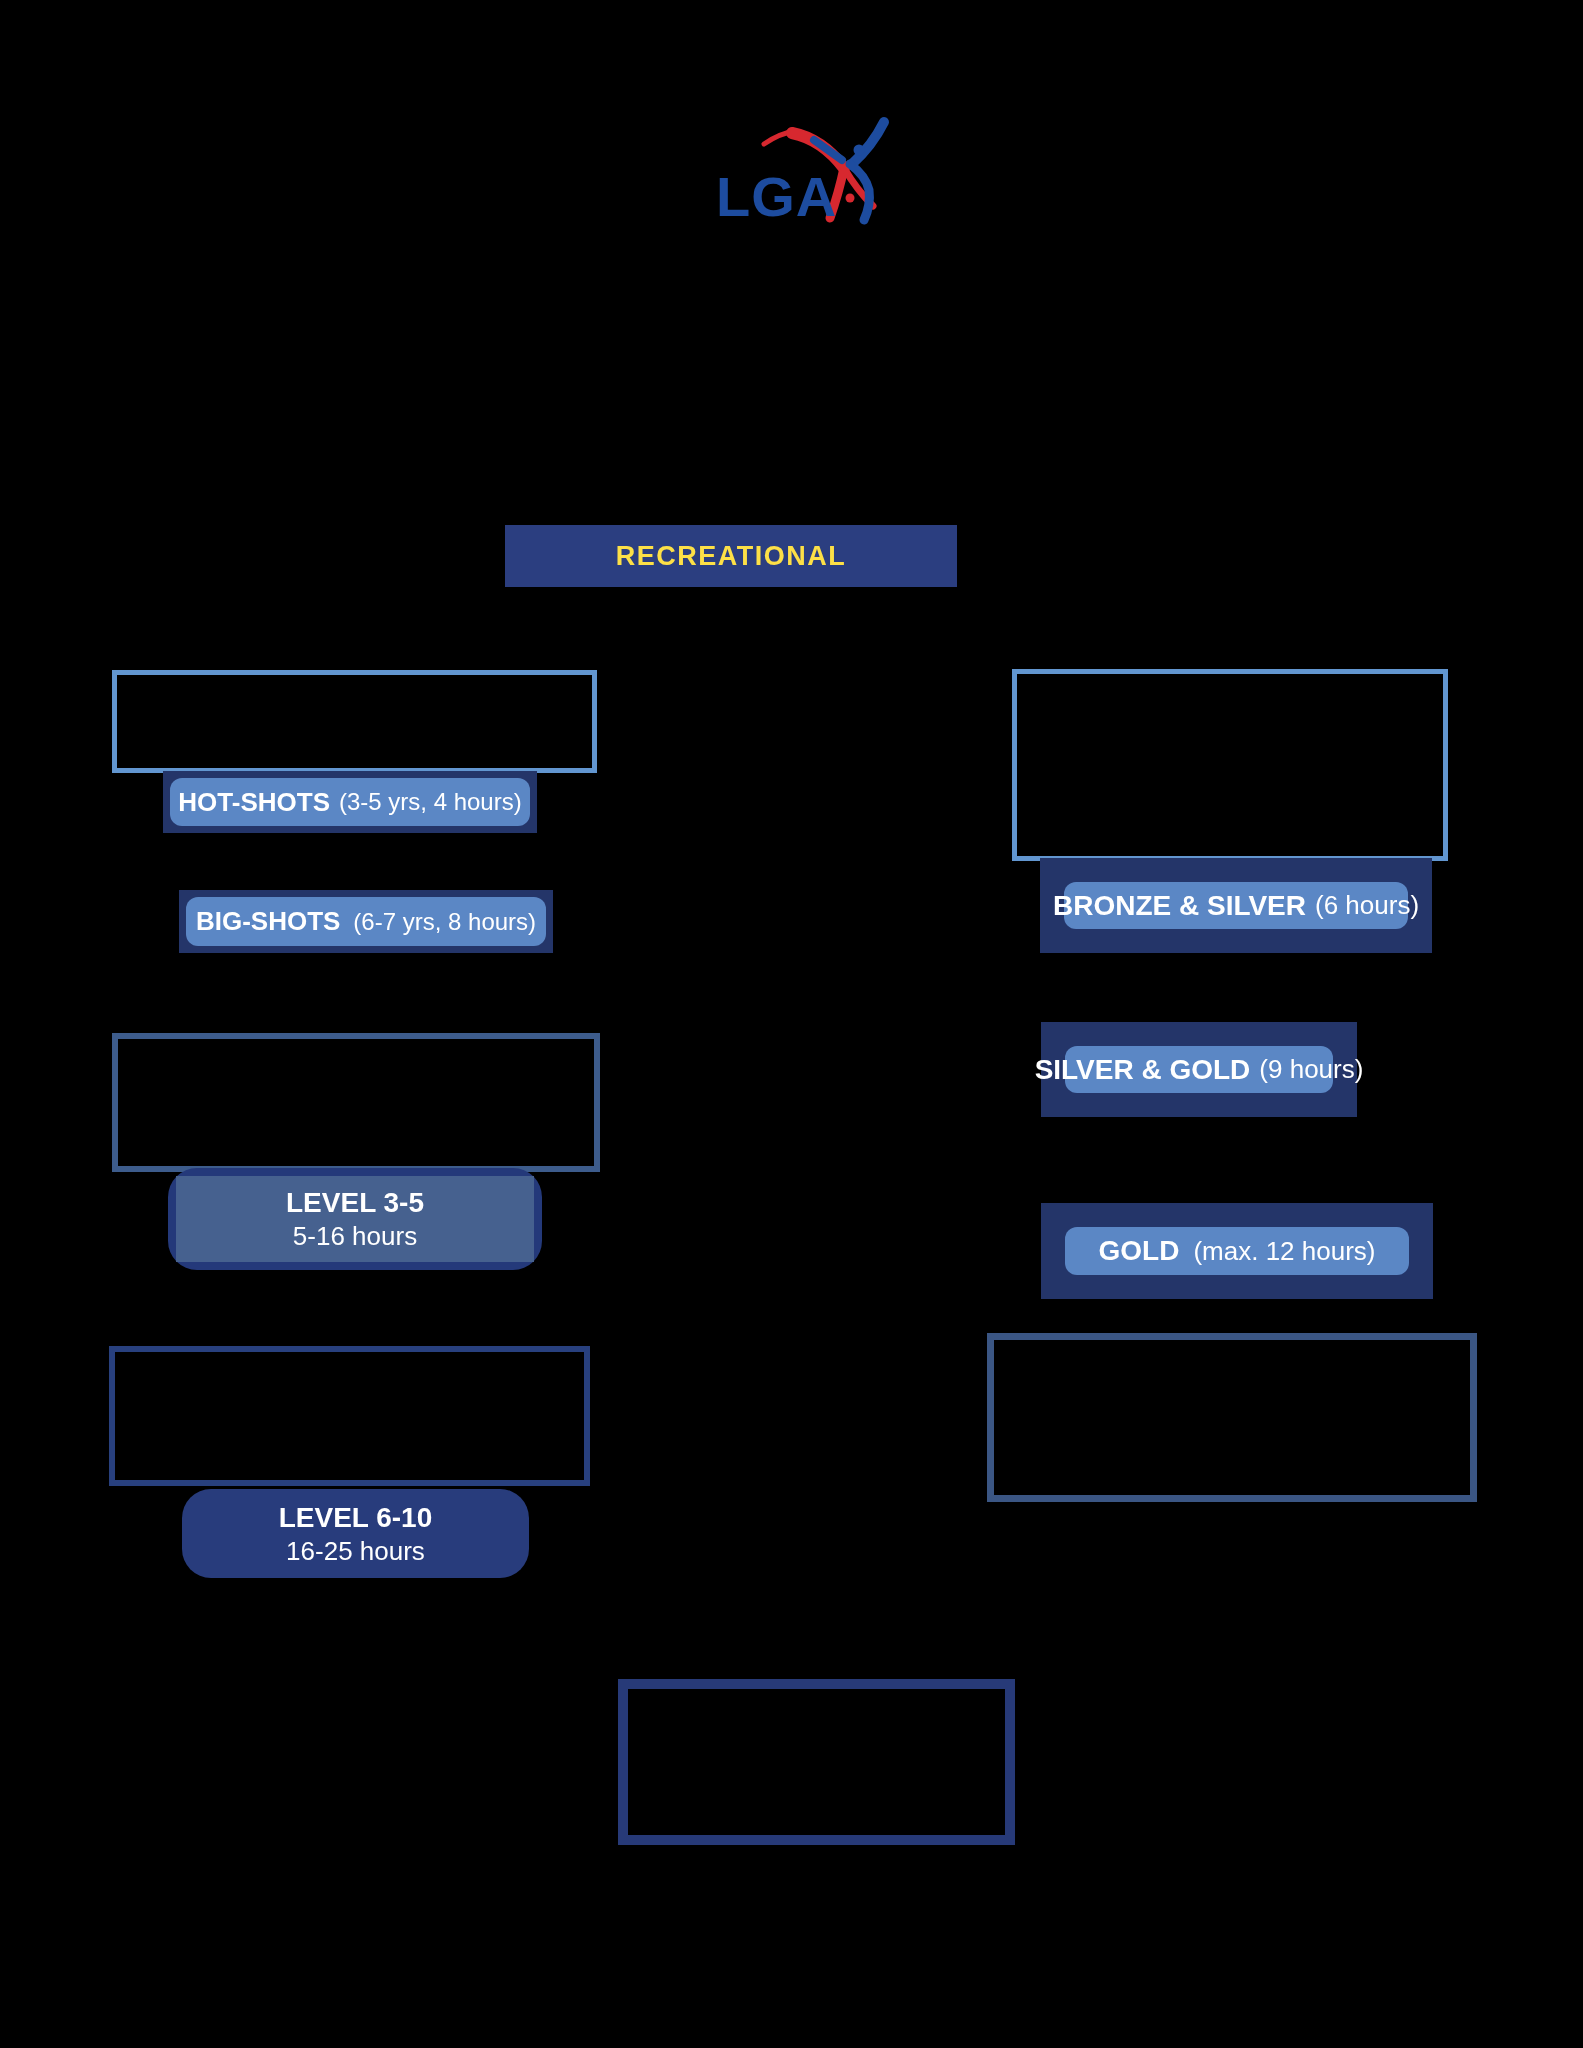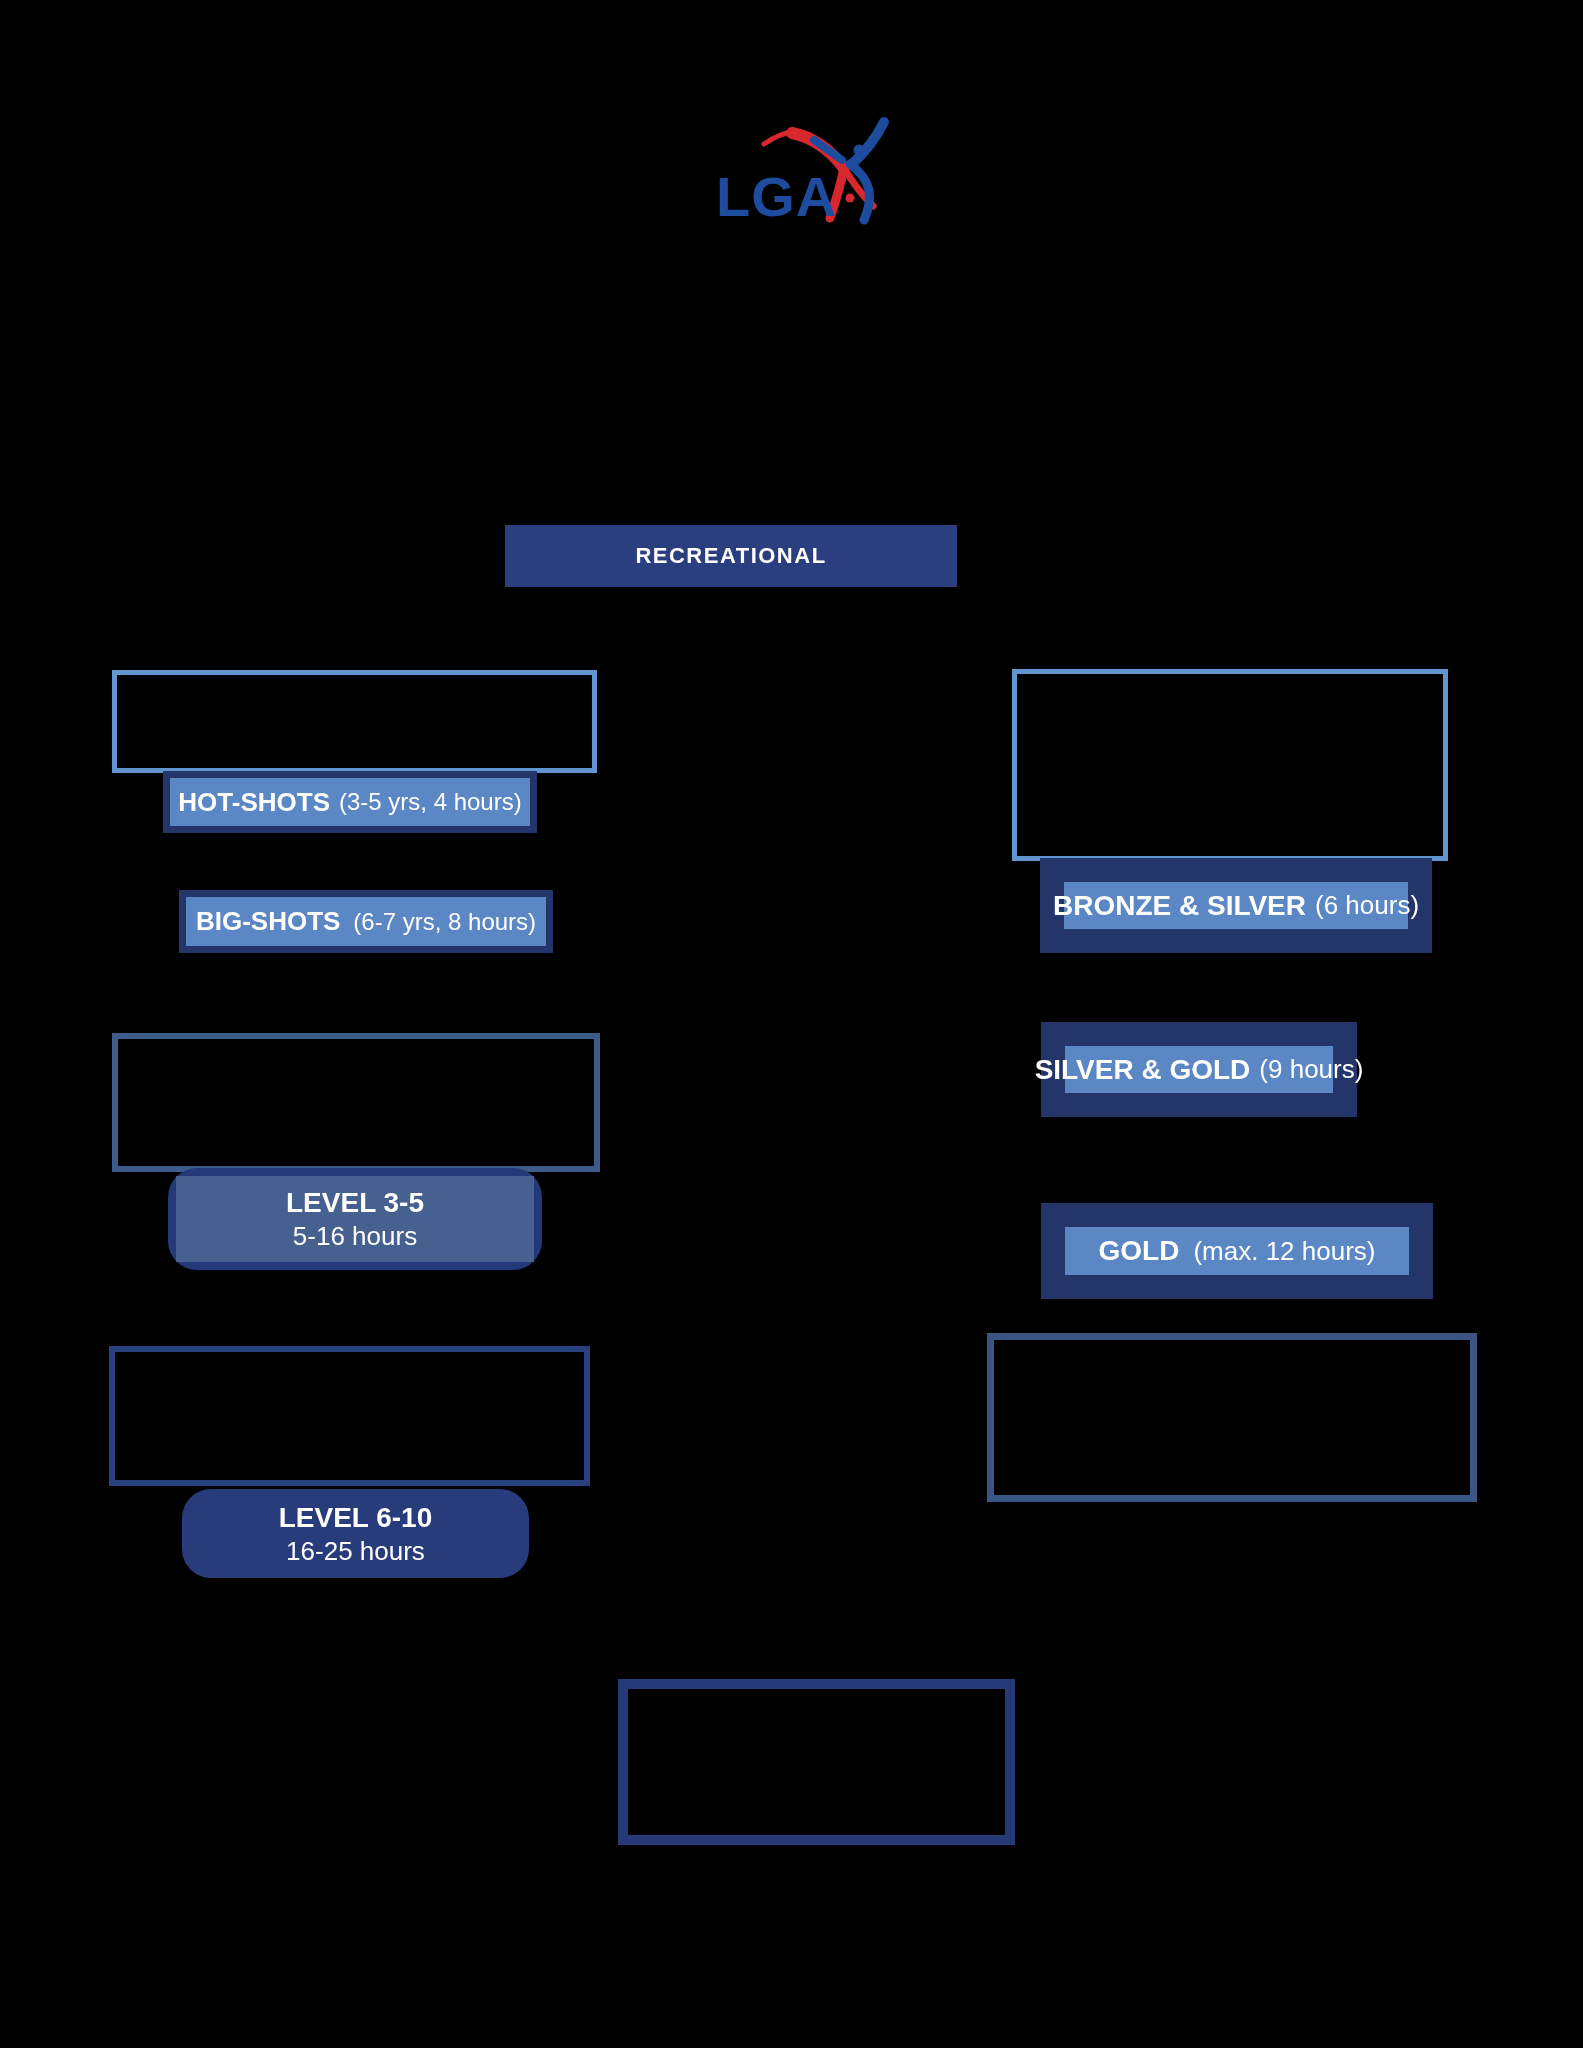--- a/index.html
+++ b/index.html
@@ -12,38 +12,38 @@
     width: 1583px; height: 2048px;
     background: #000000;
     overflow: hidden;
   }
   .abs { position: absolute; box-sizing: border-box; }
 
   
   .band {
     background: #2b3e80;
     display: flex; align-items: center; justify-content: center;
-    color: #ffffff; font-weight: bold; font-size: 22px; letter-spacing: 1.5px;
+    color: #fde047; font-weight: bold; font-size: 27px; letter-spacing: 1.5px;
   }
 
   
   .outline { background: transparent; }
   .outline.light { border: 5px solid #6296d0; }
   .outline.steel { border: 6px solid #3d5c8c; }
   .outline.steel2 { border: 7px solid #3b5684; }
   .outline.navy  { border: 6px solid #28407e; }
   .outline.navy2 { border: 10px solid #273a78; }
 
   
   .chip { background: #243569; padding: 7px; }
   .chip .inner {
     width: 100%; height: 100%;
     display: flex; align-items: center; justify-content: center;
     background: #5b87c5;
-    color: #ffffff; white-space: nowrap;
+    color: #ffffff; white-space: nowrap; border-radius: 12px;
   }
   .chip .title  { font-weight: bold; font-size: 26px; }
   .chip .detail { font-size: 24px; margin-left: 9px; }
 
   .chip.big { padding: 24px; }
   .chip.big .title  { font-size: 28px; }
   .chip.big .detail { font-size: 26px; }
   .chip.big.gold-gap .detail { margin-left: 14px; }
 
   

